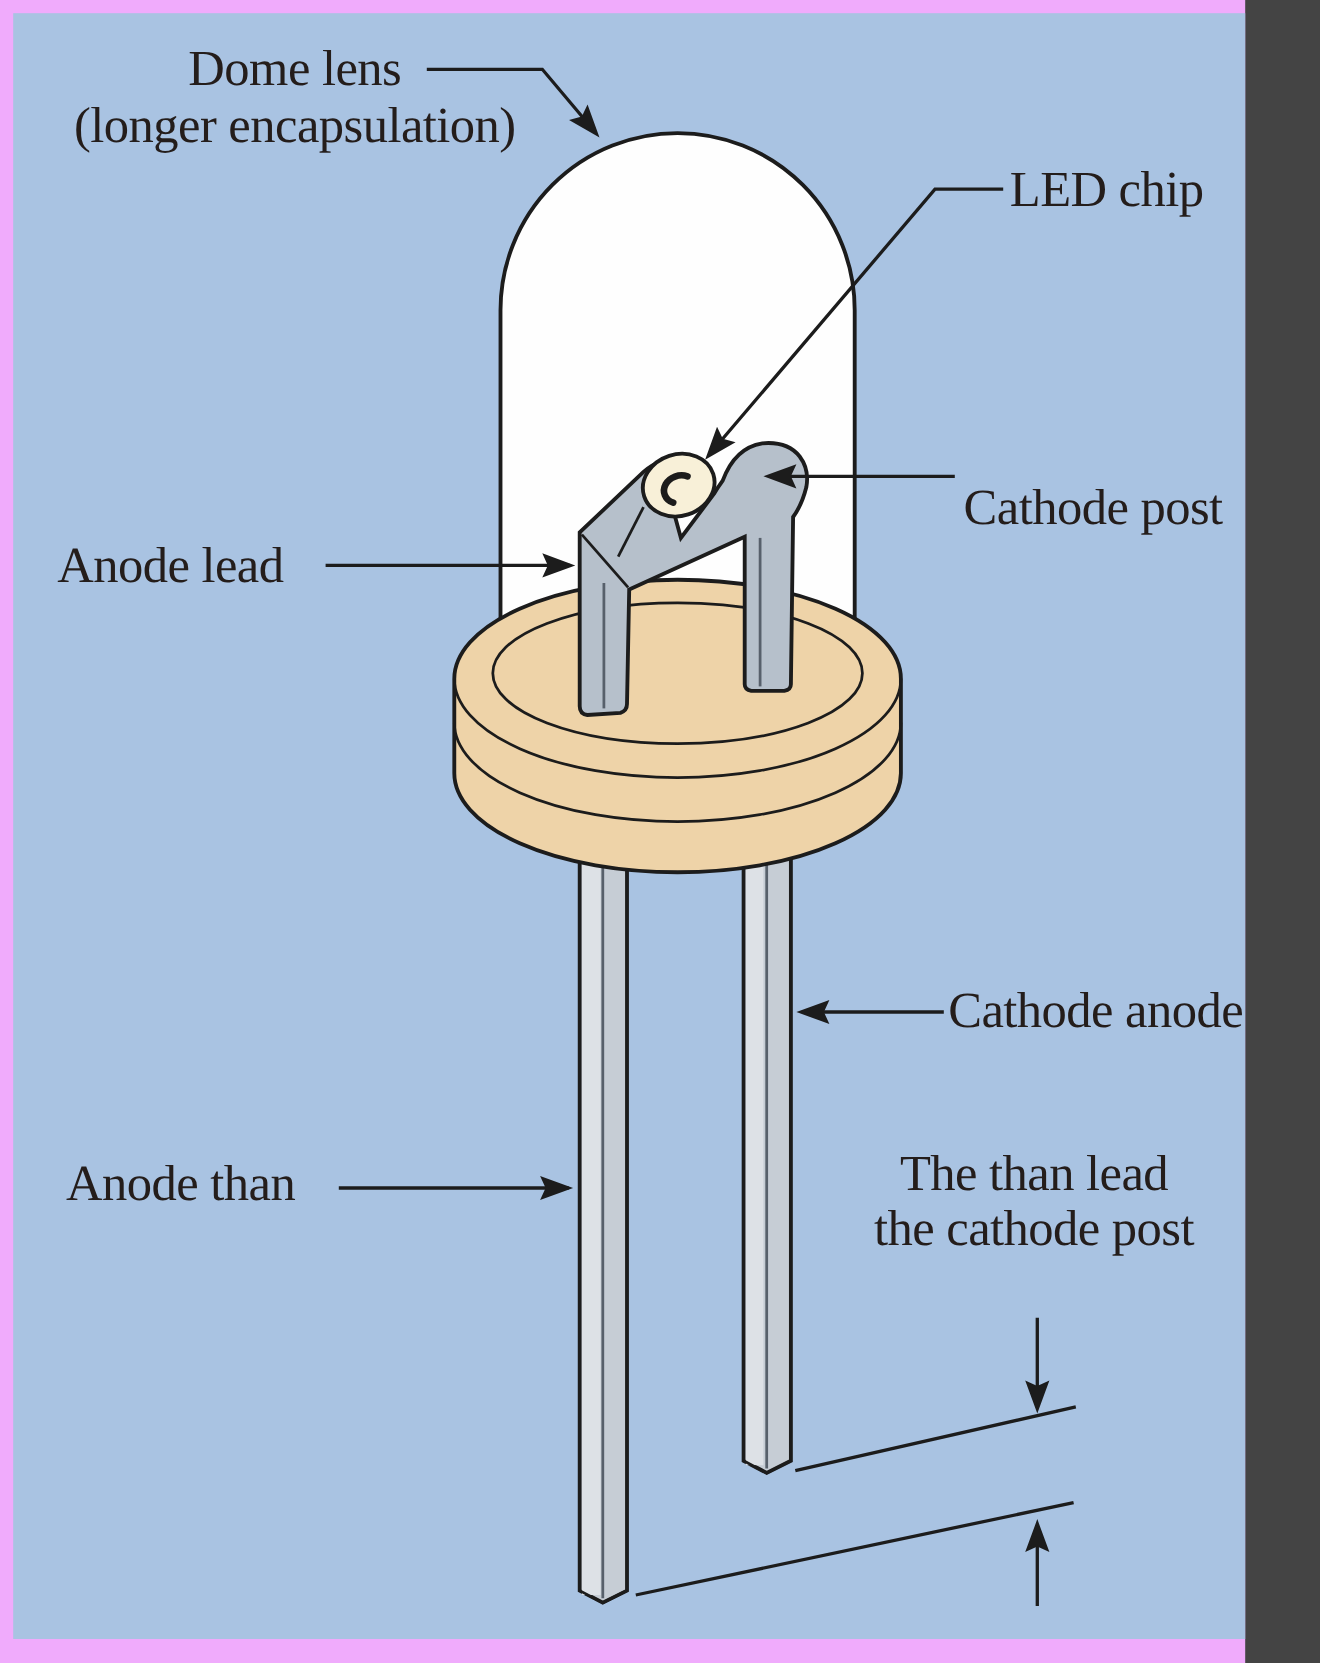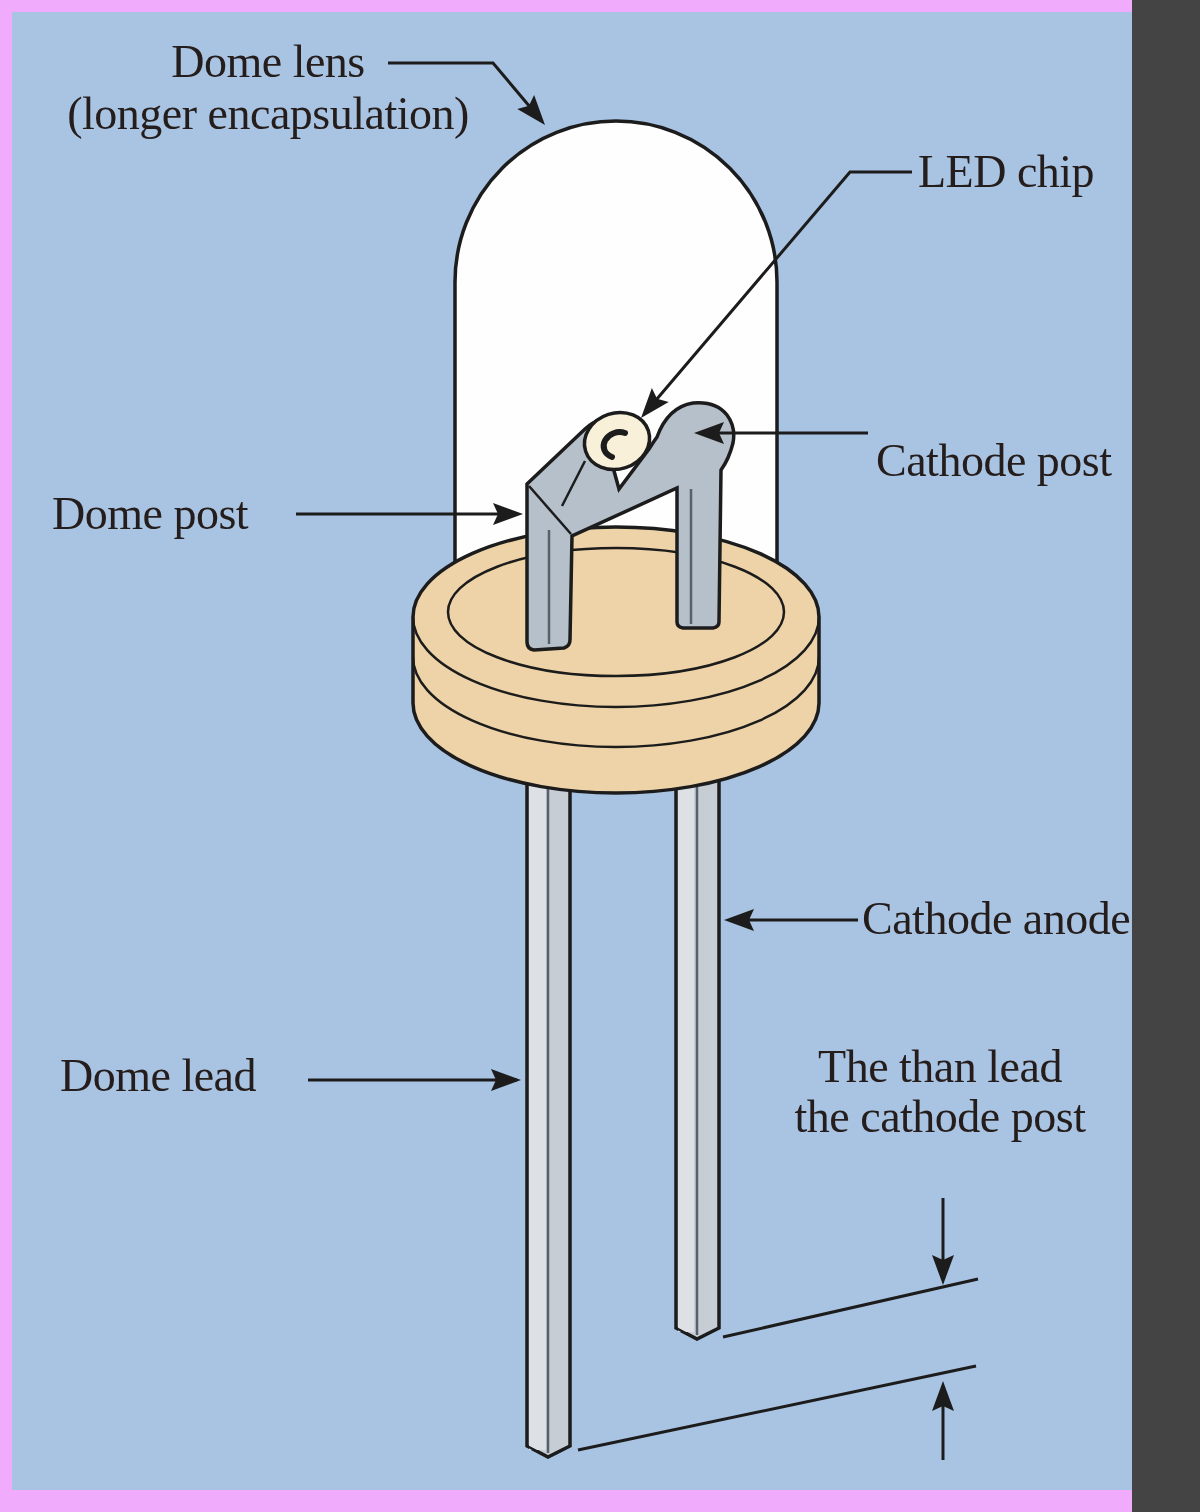--- a/index.html
+++ b/index.html
@@ -103,24 +103,24 @@
 
   <div class="label center" style="left:38px; top:36px; width:460px;">
     <div>Dome lens</div>
     <div>(longer encapsulation)</div>
   </div>
 
   <div class="label" style="left:918px; top:146px;">LED chip</div>
 
   <div class="label" style="left:876px; top:408px;margin-top:27px;">Cathode post</div>
 
-  <div class="label" style="left:52px; top:488px;">Dome post</div>
+  <div class="label" style="left:52px; top:488px;">Anode lead</div>
 
   <div class="label" style="left:862px; top:893px;">Cathode anode</div>
 
-  <div class="label" style="left:60px; top:1050px;">Dome lead</div>
+  <div class="label" style="left:60px; top:1050px;">Anode than</div>
 
   <div class="label center" style="left:728px; top:1042px; width:424px; line-height:50px;">
     <div>The than lead</div>
     <div>the cathode post</div>
   </div>
 
 </div>
 
 </body></html>

